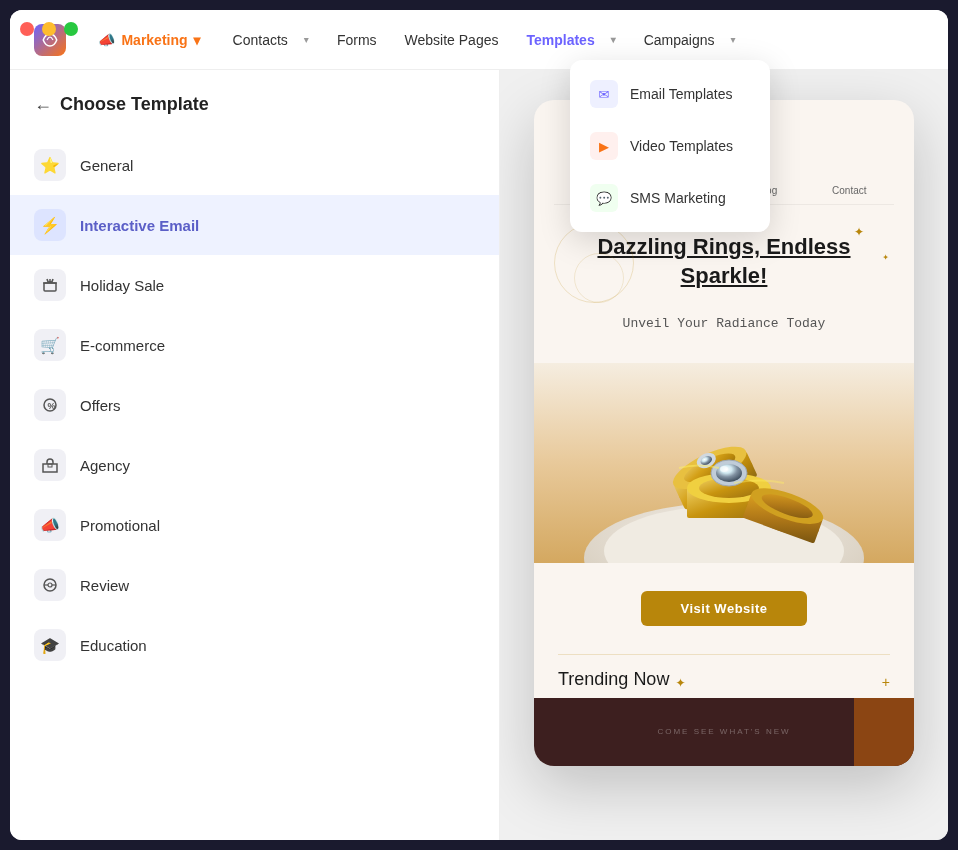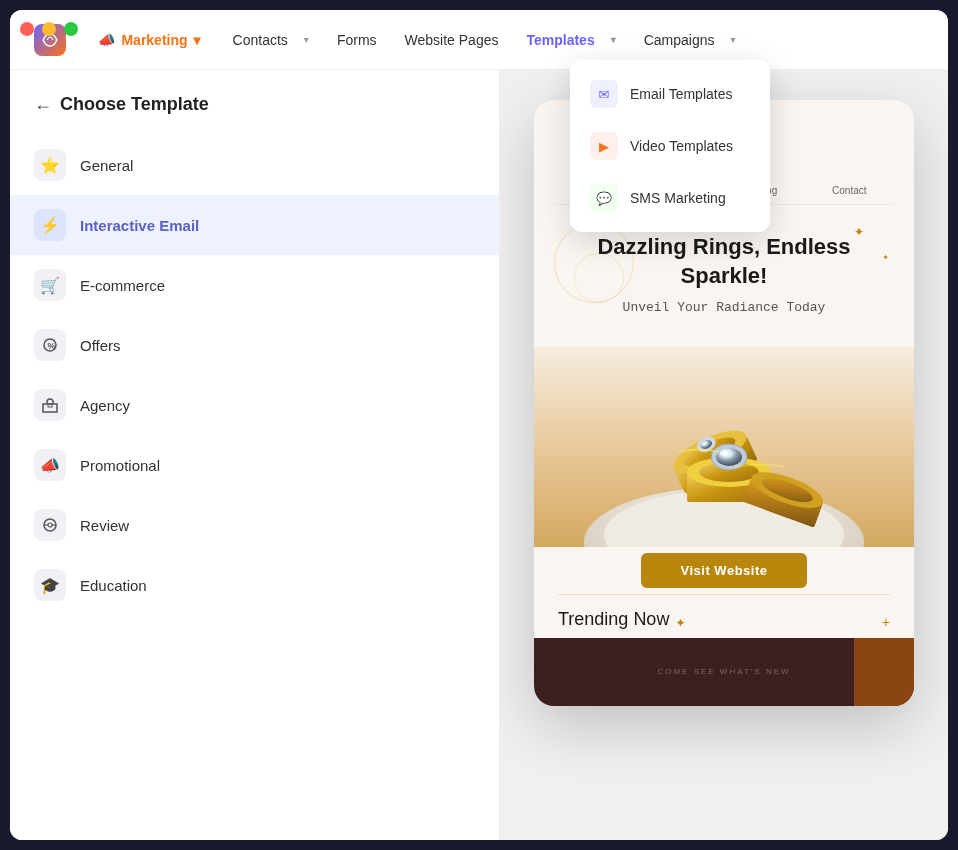--- a/index.html
+++ b/index.html
@@ -249,42 +249,43 @@
       top: 40px;
       right: 25px;
       color: #b8860b;
       font-size: 8px;
     }
     .preview-title {
       font-size: 22px;
       font-weight: 700;
       color: #1a1a1a;
       line-height: 1.3;
-      margin-bottom: 10px;
+      margin-bottom: 26px;
+      text-decoration: underline;
     }
     .preview-subtitle {
       font-family: 'Courier New', monospace;
       font-size: 13px;
       color: #555;
       margin-bottom: 16px;
     }
 
     .preview-image-area {
       width: 100%;
       height: 200px;
       background: linear-gradient(180deg, #f5ede0 0%, #e8c99a 50%, #d4a860 100%);
       position: relative;
       overflow: hidden;
       display: flex;
       align-items: flex-end;
       justify-content: center;
     }
 
     .preview-cta {
-      padding: 6px 24px;
+      padding: 28px 24px;
       text-align: center;
     }
     .visit-btn {
       background: #b8860b;
       color: #fff;
       border: none;
       border-radius: 6px;
       padding: 10px 40px;
       font-size: 13px;
       font-weight: 600;
@@ -441,20 +442,29 @@
         <li class="template-item">
           <div class="template-item-icon">⭐</div>
           <span>General</span>
         </li>
 
         <li class="template-item active">
           <div class="template-item-icon">⚡</div>
           <span>Interactive Email</span>
         </li>
 
+        <li class="template-item">
+          <div class="template-item-icon">
+            <svg width="16" height="16" viewBox="0 0 16 16" fill="none">
+              <rect x="2" y="6" width="12" height="8" rx="1" stroke="#555" stroke-width="1.5" fill="none"></rect>
+              <path d="M1 6h14M8 6V2M5 2c0 0 1 4 3 4s3-4 3-4" stroke="#555" stroke-width="1.5" fill="none"></path>
+            </svg>
+          </div>
+          <span>Holiday Sale</span>
+        </li>
 
         <li class="template-item">
           <div class="template-item-icon">🛒</div>
           <span>E-commerce</span>
         </li>
 
         <li class="template-item">
           <div class="template-item-icon">
             <svg width="16" height="16" viewBox="0 0 16 16" fill="none">
               <circle cx="8" cy="8" r="6" stroke="#555" stroke-width="1.5" fill="none"></circle>

